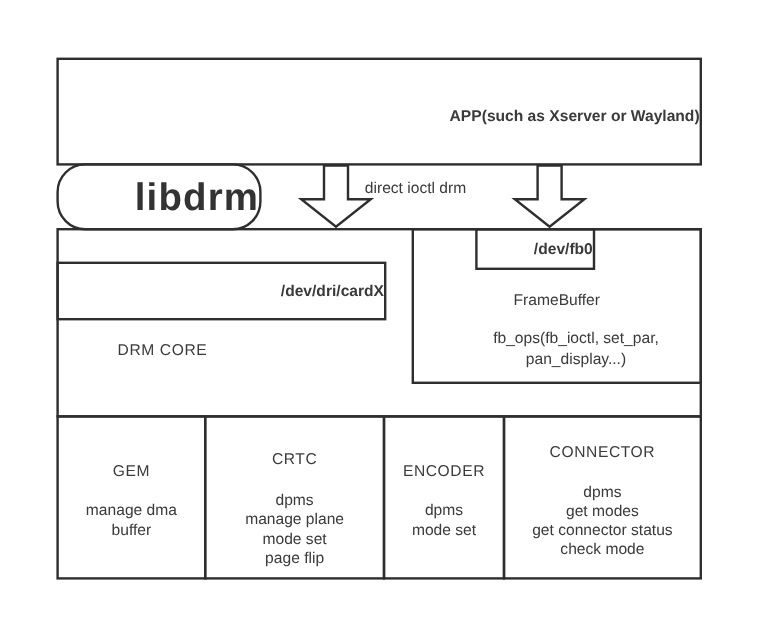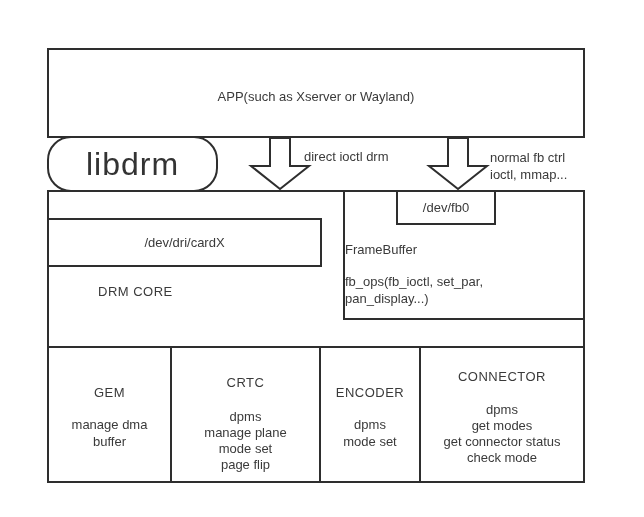--- a/index.html
+++ b/index.html
@@ -1,33 +1,33 @@
 <!DOCTYPE html>
 <html><head>
 <meta charset="utf-8">
 <style>
   html,body{margin:0;padding:0;background:#ffffff;}
   .stage{
     position:relative;width:644px;height:517px;background:#ffffff;overflow:hidden;
     font-family:"Liberation Sans","DejaVu Sans",sans-serif;color:#3a3a3a;font-size:13px;
   }
   .box{position:absolute;border:2px solid #2e2e2e;box-sizing:border-box;background:transparent;}
-  .center-flex{display:flex;align-items:center;justify-content:center;text-align:center;}
+  .center-flex{display:flex;align-items:center;justify-content:flex-end;text-align:center;font-weight:bold;}
 
   .app-box{left:47px;top:48px;width:538px;height:90px;padding-top:6px;}
   .libdrm-box{left:47px;top:136px;width:171px;height:56px;border-radius:24px;}
   .libdrm-text{font-size:32px;letter-spacing:1px;color:#333333;}
 
   .core-box{left:47px;top:190px;width:538px;height:158px;}
   .core-label{position:absolute;left:98px;top:284px;line-height:16px;letter-spacing:0.5px;}
 
   .cardx-box{left:47px;top:190px;width:275px;height:49px;margin-top:28px;}
   .fb-box{left:343px;top:190px;width:242px;height:130px;}
-  .fb-title{position:absolute;top:50px;left:0;width:100%;line-height:16px;}
-  .fb-ops{position:absolute;top:81px;left:0;width:100%;text-align:left;line-height:17px;}
+  .fb-title{position:absolute;top:50px;left:0;width:100%;text-align:center;line-height:16px;}
+  .fb-ops{position:absolute;top:81px;left:16px;width:100%;text-align:center;line-height:17px;}
   .fb0-box{left:396px;top:190px;width:100px;height:35px;}
 
   .arrow-svg{position:absolute;left:0;top:0;width:644px;height:517px;pointer-events:none;}
   .arrow-label-direct{position:absolute;left:304px;top:149px;line-height:16px;}
   .arrow-label-normal{position:absolute;left:490px;top:149px;line-height:17px;}
 
   .cell{position:absolute;top:346px;height:137px;}
   .cell-title{position:absolute;left:0;width:100%;text-align:center;line-height:16px;letter-spacing:0.5px;}
   .cell-lines{position:absolute;left:0;width:100%;text-align:center;}
   .gem-cell{left:47px;width:125px;}
@@ -70,24 +70,20 @@
   <div class="box fb0-box center-flex">
     <span>/dev/fb0</span>
   </div>
 
   <svg class="arrow-svg" viewBox="0 0 644 517" xmlns="http://www.w3.org/2000/svg">
     <polygon points="270,138 270,166 251,166 280,189 309,166 290,166 290,138" fill="#ffffff" stroke="#2e2e2e" stroke-width="2"></polygon>
     <polygon points="448,138 448,166 429,166 458,189 487,166 468,166 468,138" fill="#ffffff" stroke="#2e2e2e" stroke-width="2"></polygon>
   </svg>
 
   <span class="arrow-label-direct">direct ioctl drm</span>
-  <div class="arrow-label-normal">
-    <div>normal fb ctrl</div>
-    <div>ioctl, mmap...</div>
-  </div>
 
   <div class="box cell gem-cell">
     <div class="cell-title">GEM</div>
     <div class="cell-lines">
       <div>manage dma</div>
       <div>buffer</div>
     </div>
   </div>
 
   <div class="box cell crtc-cell">

